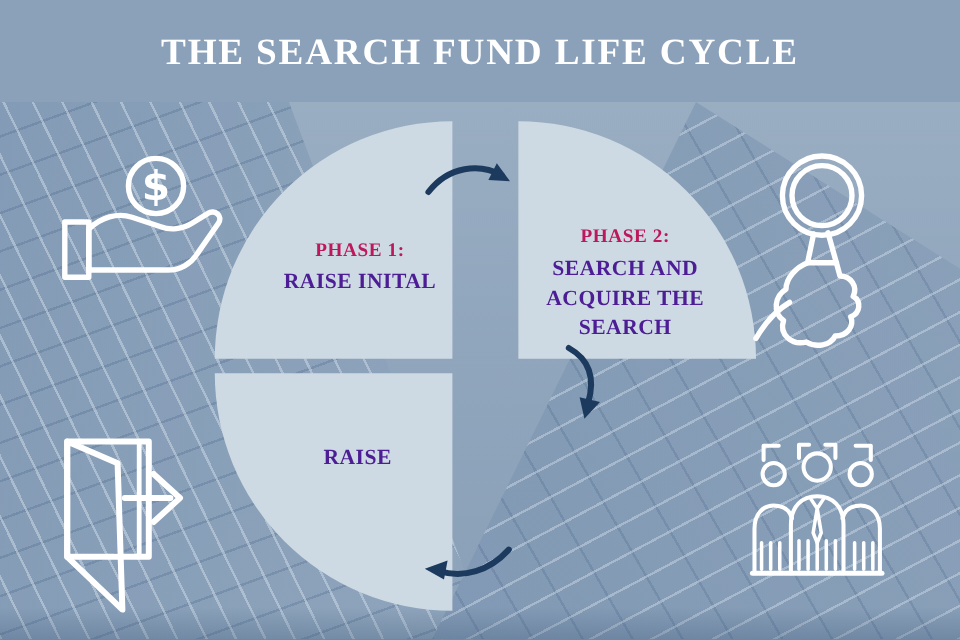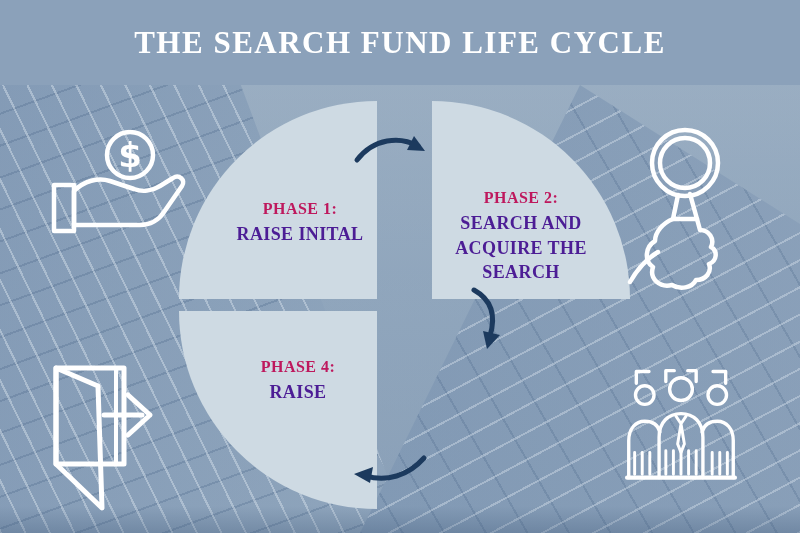--- a/index.html
+++ b/index.html
@@ -92,21 +92,20 @@
     <div class="q q-tr">
       <div class="q-content">
         <h2 class="q-heading">PHASE 2:</h2>
         <div class="q-line">SEARCH AND</div>
         <div class="q-line">ACQUIRE THE</div>
         <div class="q-line">SEARCH</div>
       </div>
     </div>
     <div class="q q-bl">
       <div class="q-content">
-        <h2 class="q-heading">PHASE 4:</h2>
         <div class="q-line">RAISE</div>
       </div>
     </div>
   </div>
 
   <svg class="abs" style="left:352px;top:130px" width="76" height="38" viewBox="0 0 76 38">
     <path class="stroke-n" stroke-width="5" d="M5,30 C22,8 48,6 66,16"></path>
     <path class="fill-n" d="M73,21 L55,20 L62,6 Z"></path>
   </svg>
   <svg class="abs" style="left:466px;top:286px" width="40" height="66" viewBox="0 0 40 66">

